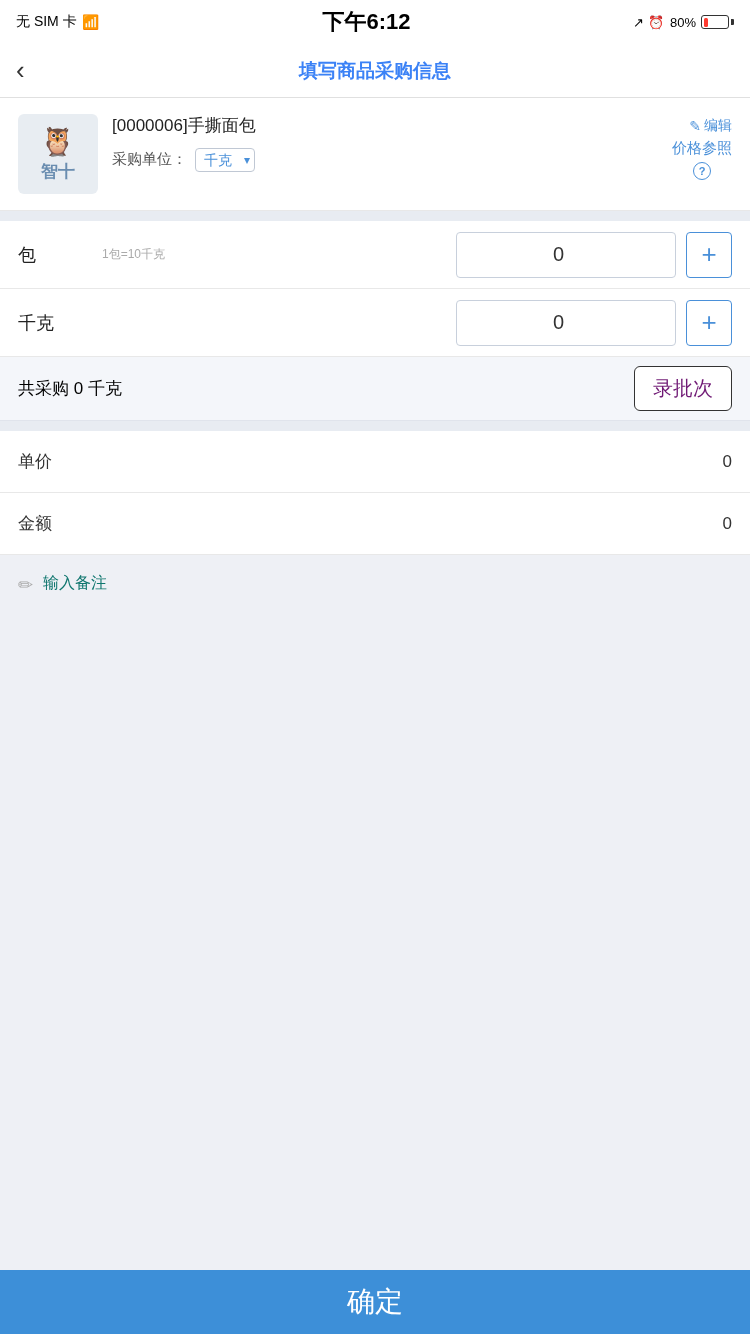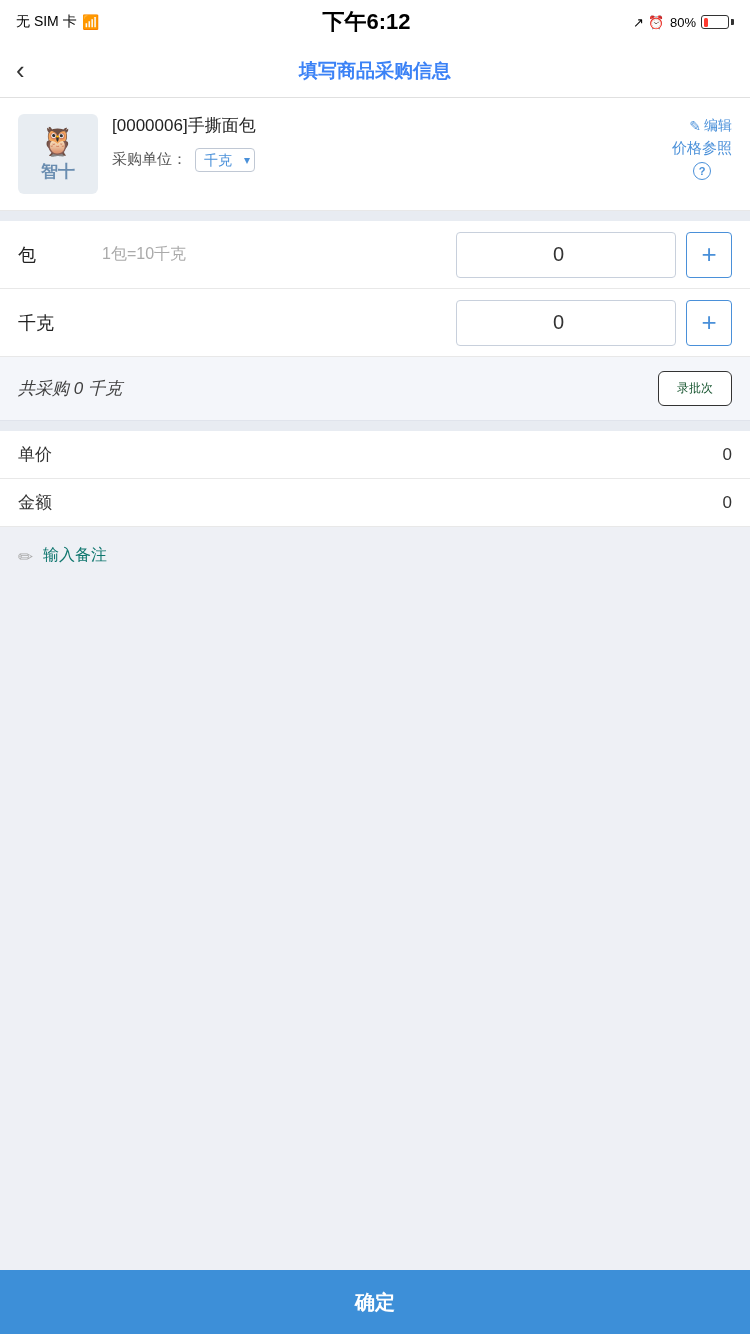--- a/index.html
+++ b/index.html
@@ -188,21 +188,21 @@
       padding: 0 18px;
       height: 68px;
       border-bottom: 1px solid #e8e8e8;
     }
     .input-row-label {
       font-size: 18px;
       color: #222;
       min-width: 80px;
     }
     .input-row-sublabel {
-      font-size: 16px;
+      font-size: 12px;
       color: #aaa;
       margin-left: 4px;
     }
     .input-row-right {
       flex: 1;
       display: flex;
       align-items: center;
       justify-content: flex-end;
       gap: 10px;
     }
@@ -236,44 +236,43 @@
       background: #f4f6fa;
       display: flex;
       align-items: center;
       justify-content: space-between;
       padding: 0 18px;
       height: 64px;
       border-bottom: 1px solid #e0e4ec;
     }
     .total-text {
       font-size: 17px;
-      color: #404040;
-      font-style: italic;
+      color: #000000;
     }
     .batch-btn {
       border: 1.5px solid #333;
       border-radius: 6px;
       padding: 8px 18px;
-      font-size: 12px;
-      color: #14532d;
+      font-size: 20px;
+      color: #701a75;
       background: #fff;
       cursor: pointer;
     }
 
     
     .info-section {
       background: #fff;
       margin-top: 0;
     }
     .info-row {
       display: flex;
       align-items: center;
       justify-content: space-between;
       padding: 0 18px;
-      height: 48px;
+      height: 62px;
       border-bottom: 1px solid #e8e8e8;
     }
     .info-label {
       font-size: 17px;
       color: #333;
     }
     .info-value {
       font-size: 17px;
       color: #333;
     }
@@ -311,23 +310,23 @@
       left: 0;
       width: 750px;
       background: #3d8fd8;
       height: 64px;
       display: flex;
       align-items: center;
       justify-content: center;
       cursor: pointer;
     }
     .confirm-btn-text {
-      font-size: 20px;
+      font-size: 28px;
       color: #fff;
-      font-weight: 700;
+      font-weight: 400;
     }
 
     
     .main-content {
       min-height: calc(1334px - 44px - 54px - 64px);
       display: flex;
       flex-direction: column;
     }
   </style>
 </head>

